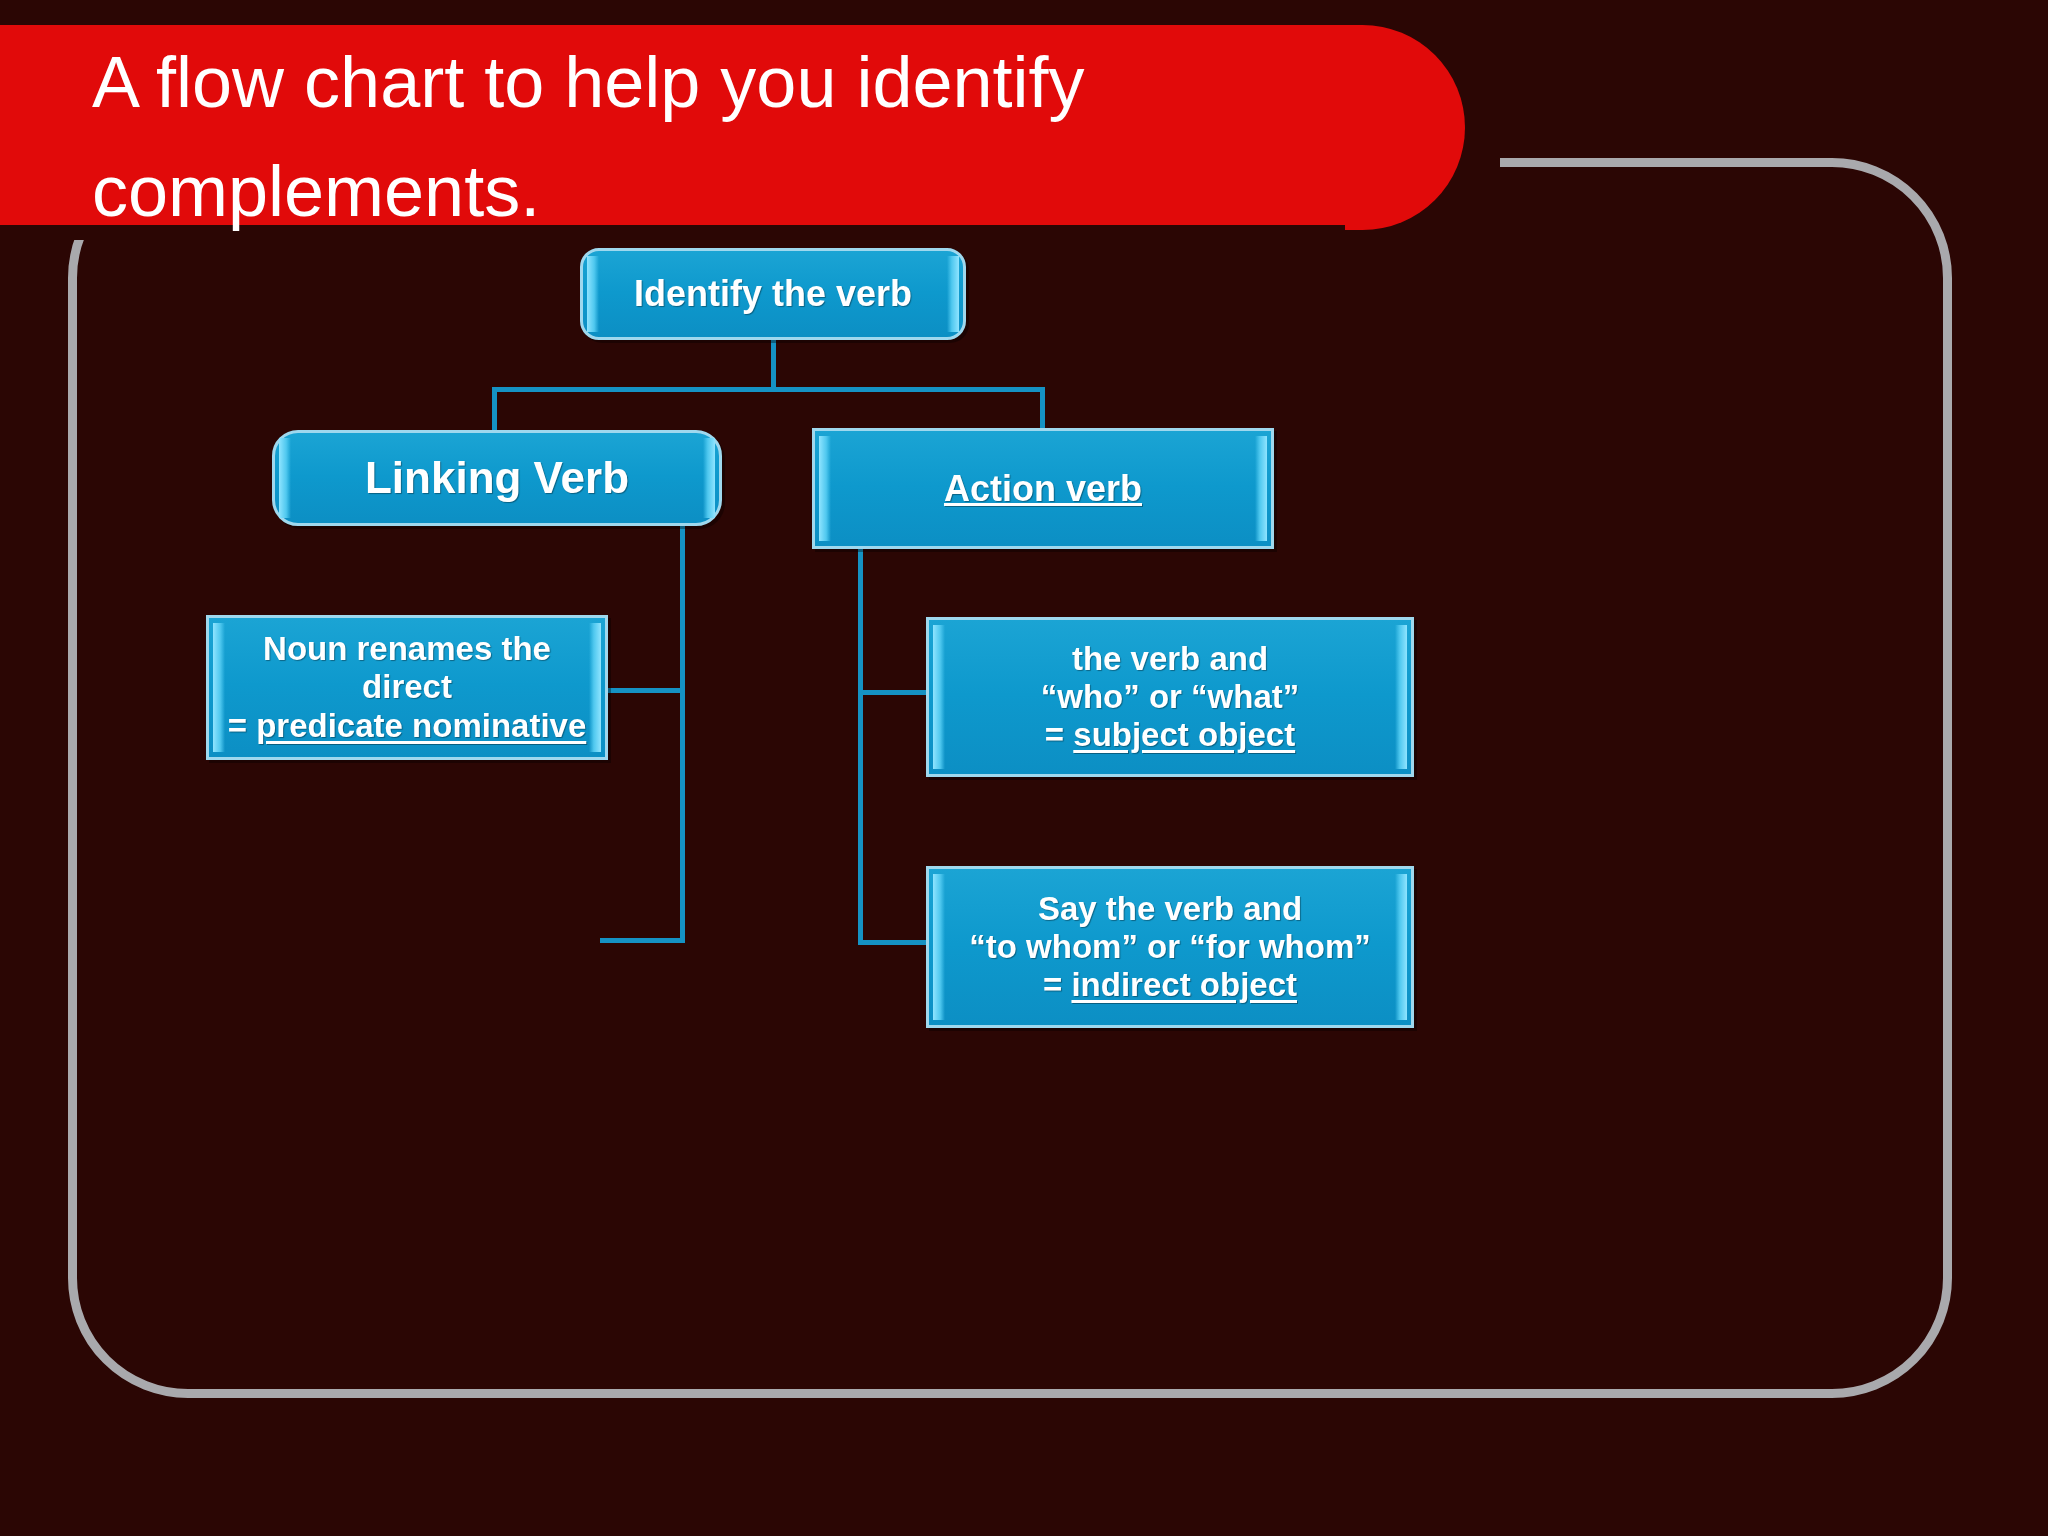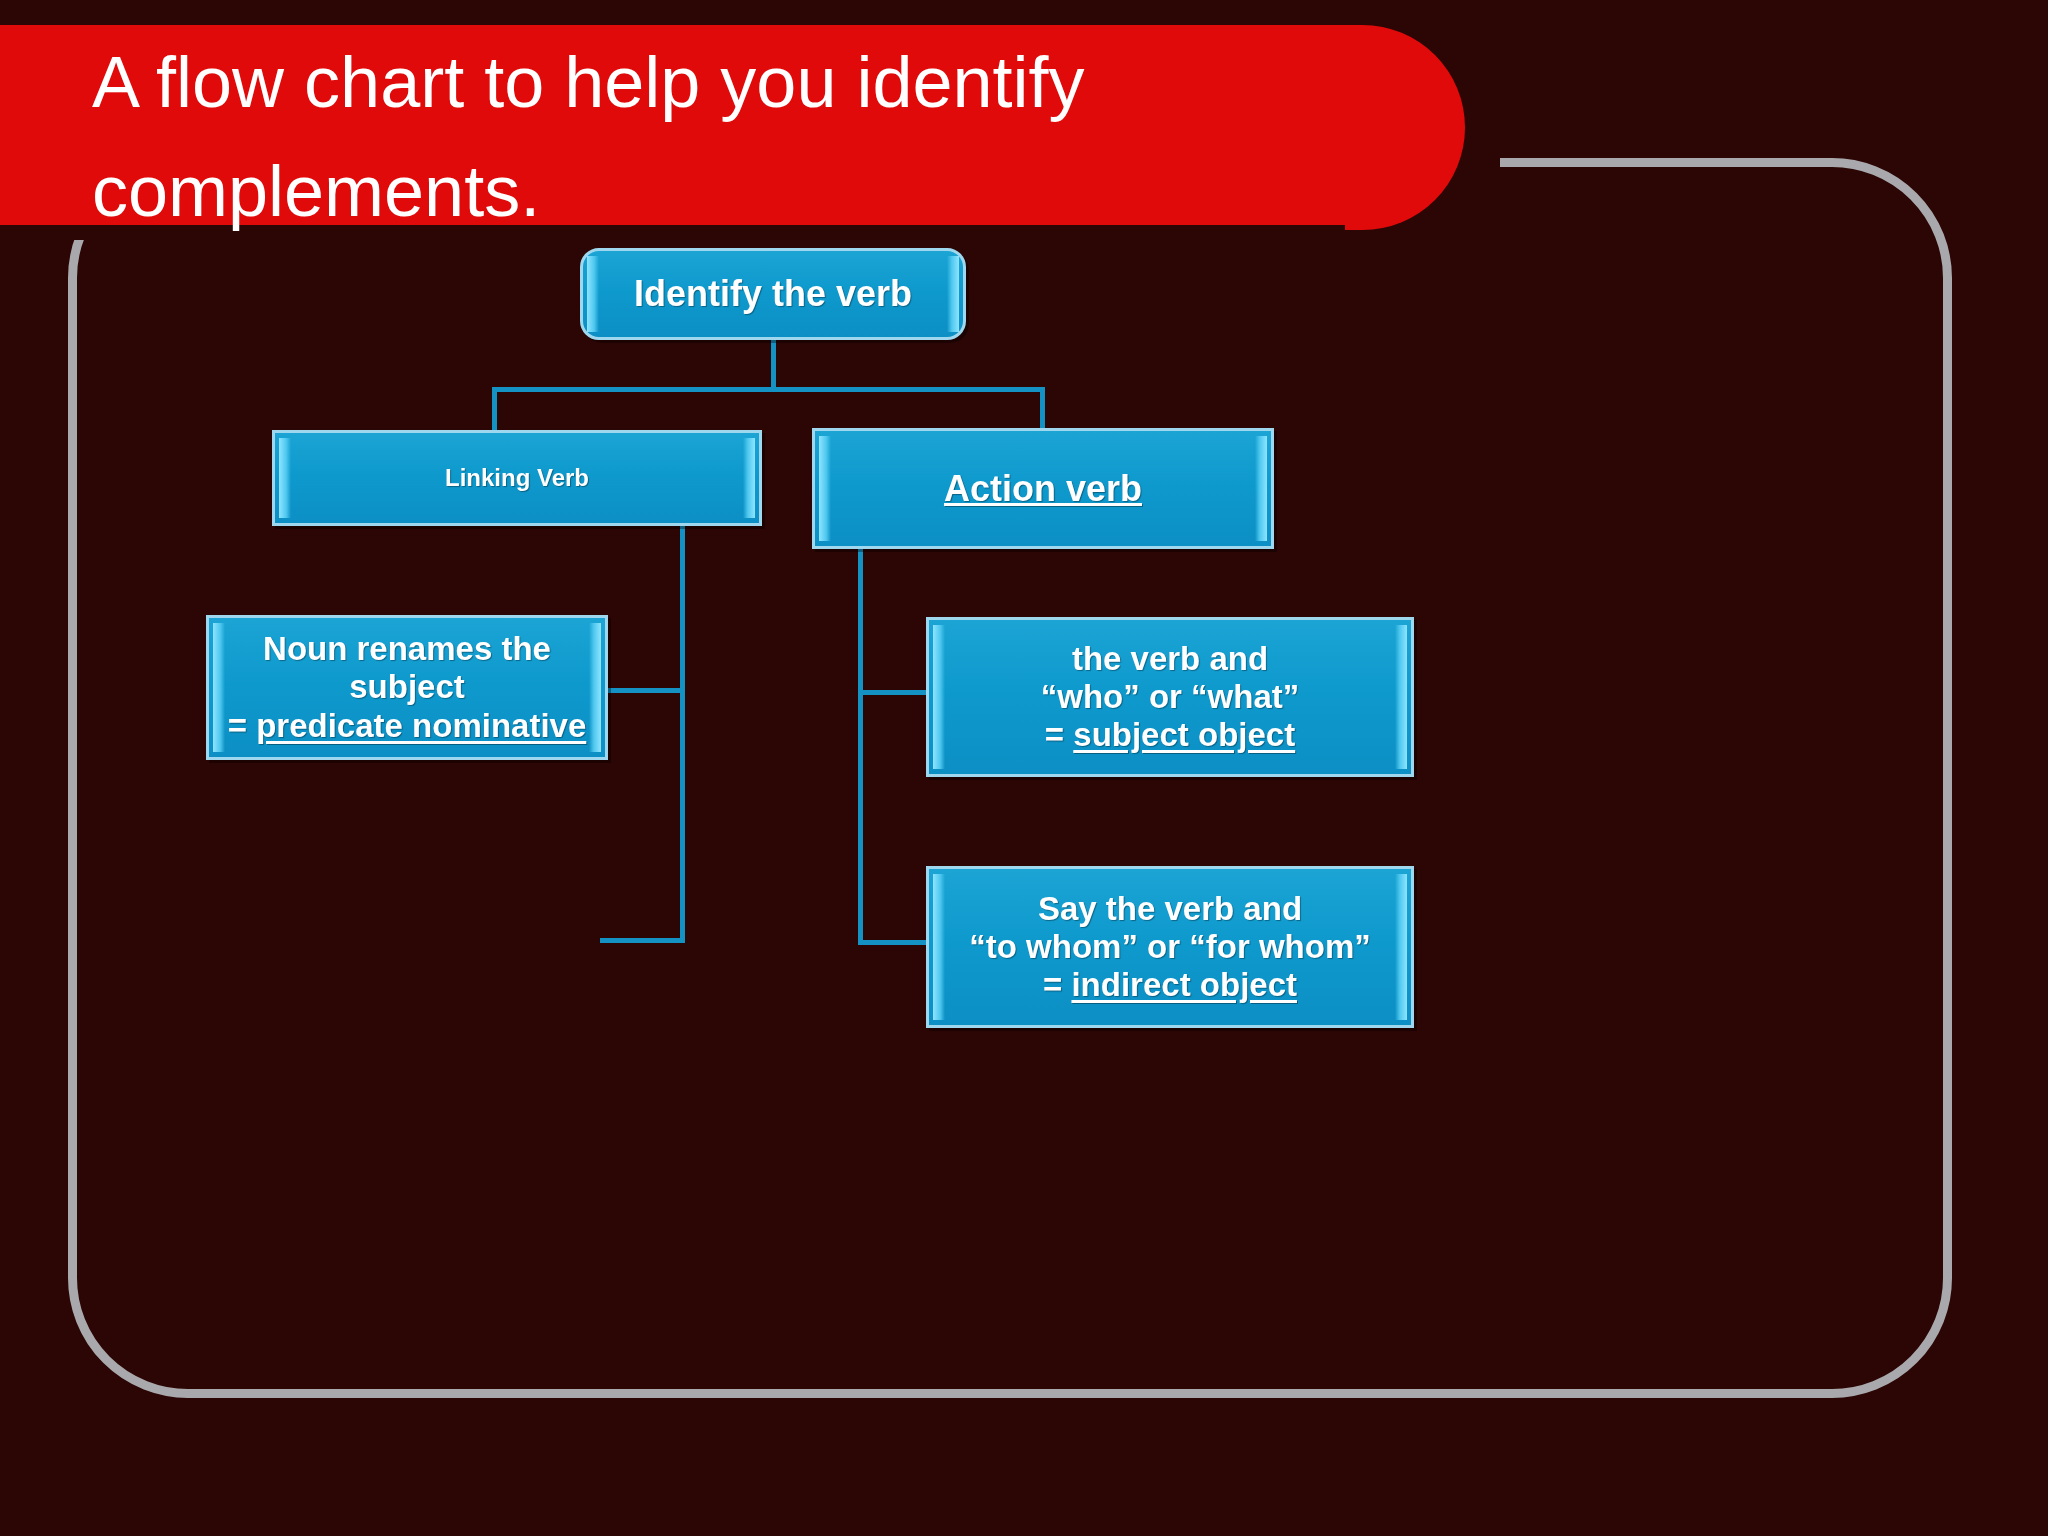--- a/index.html
+++ b/index.html
@@ -115,21 +115,21 @@
 
   .node .txt {
     position: relative;
     z-index: 2;
     white-space: pre-line;
     line-height: 1.16;
   }
   .node .txt u { text-decoration: underline; text-underline-offset: 4px; }
 
   #node-verb      { left: 580px;  top: 248px;  width: 386px;  height: 92px;  font-size: 36px; border-radius: 19px; }
-  #node-linking   { left: 272px;  top: 430px;  width: 490px;  height: 96px;  font-size: 24px; }
+  #node-linking   { left: 272px;  top: 430px;  width: 450px;  height: 96px;  font-size: 44px; border-radius: 26px; }
   #node-action    { left: 812px;  top: 428px;  width: 462px;  height: 121px; font-size: 36px; text-decoration: underline; }
   #node-pn        { left: 206px;  top: 615px;  width: 402px;  height: 145px; font-size: 33px; }
   #node-do        { left: 926px;  top: 617px;  width: 488px;  height: 160px; font-size: 33px; }
   #node-pa        { left: 158px;  top: 850px;  width: 452px;  height: 180px; font-size: 33px; }
   #node-io        { left: 926px;  top: 866px;  width: 488px;  height: 162px; font-size: 33px; }
 </style>
 </head>
 <body>
 
 <div id="slide">
@@ -164,21 +164,21 @@
 
   <div class="node" id="node-linking">
     <span class="txt">Linking Verb</span>
   </div>
 
   <div class="node" id="node-action">
     <span class="txt">Action verb</span>
   </div>
 
   <div class="node" id="node-pn">
-    <span class="txt"><span>Noun renames the</span><br><span>subject</span><br><span>= </span><u>predicate nominative</u></span>
+    <span class="txt"><span>Noun renames the</span><br><span>direct</span><br><span>= </span><u>predicate nominative</u></span>
   </div>
 
   <div class="node" id="node-do">
     <span class="txt"><span>the verb and</span><br><span>“who” or “what”</span><br><span>= </span><u>subject object</u></span>
   </div>
 
 
   <div class="node" id="node-io">
     <span class="txt"><span>Say the verb and</span><br><span>“to whom” or “for whom”</span><br><span>= </span><u>indirect object</u></span>
   </div>

